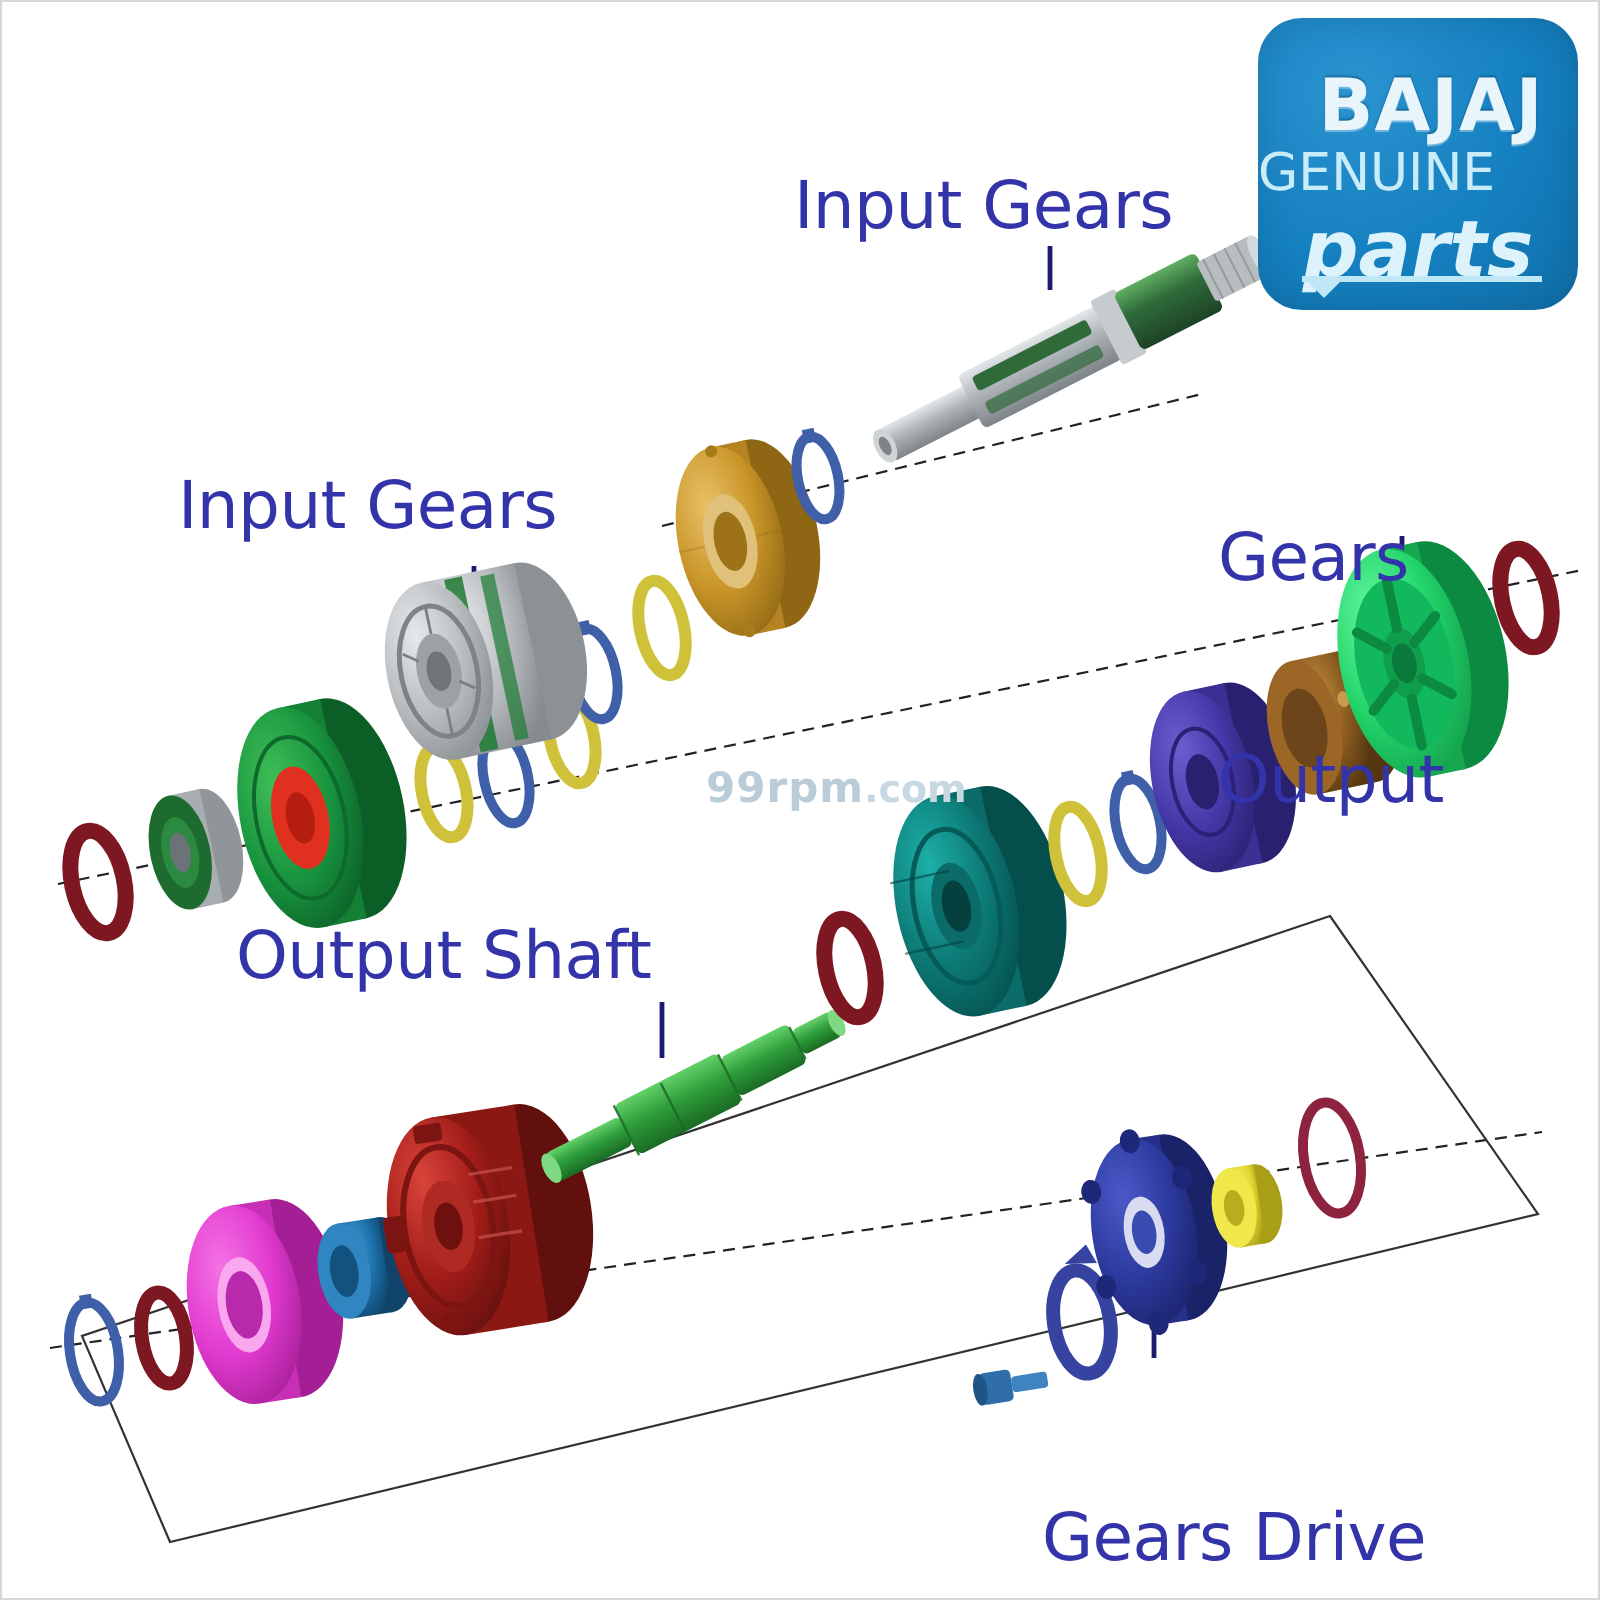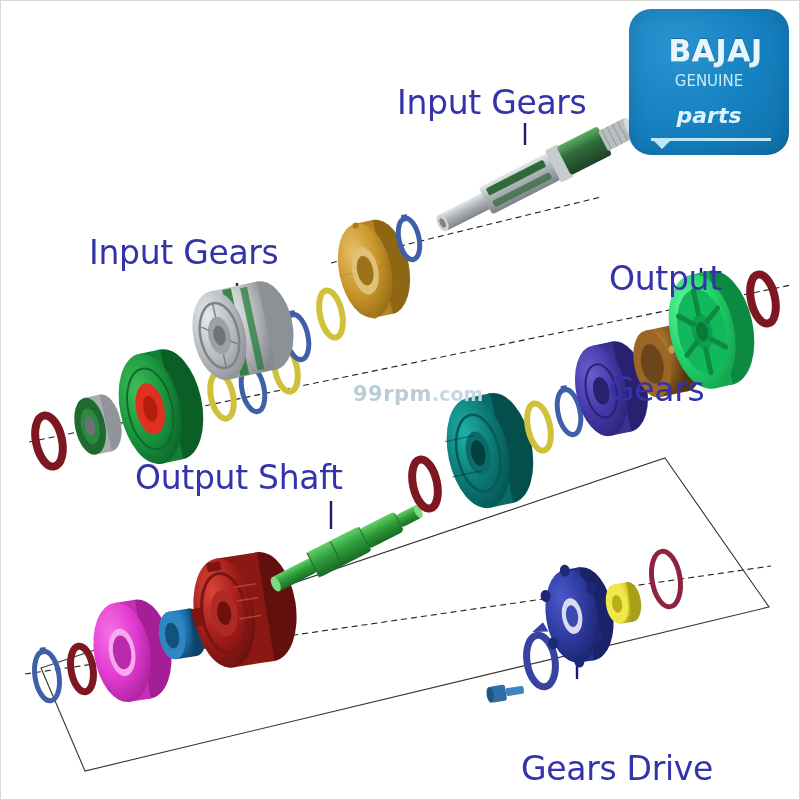--- a/index.html
+++ b/index.html
@@ -30,21 +30,21 @@
     font-family: "DejaVu Sans", sans-serif;
     font-size: 33px;
     line-height: 1.12;
     letter-spacing: -0.3px;
     white-space: pre;
     user-select: none;
   }
   #label-input-shaft   { left: 396px; top: 84px; }
   #label-input-gears   { left: 88px;  top: 234px; }
   #label-output-gears  { left: 608px; top: 186px; }
-  #label-output-shaft  { left: 134px; top: 459px; }
+  #label-output-shaft  { left: 117px; top: 459px; }
   #label-chain-drive   { left: 520px; top: 676px; }
 
   
   #watermark {
     position: absolute;
     left: 352px;
     top: 381px;
     font-family: "DejaVu Sans", sans-serif;
     font-weight: bold;
     font-size: 21px;
@@ -71,45 +71,44 @@
     box-shadow: inset 0 0 18px rgba(0,0,0,0.12);
     overflow: hidden;
   }
   #bajaj-wordmark {
     position: absolute;
     left: 0; right: 0;
     top: 24px;
     text-align: center;
     font-family: "DejaVu Sans", sans-serif;
     font-weight: bold;
-    font-size: 30px;
+    font-size: 36px;
     letter-spacing: 0.5px;
     color: #e8f6fc;
     text-shadow: 0 1px 0 rgba(255,255,255,0.35), 0 -1px 1px rgba(0,40,70,0.35);
     margin-left: 13px;
   }
   #bajaj-genuine {
     position: absolute;
     left: 0; right: 0;
     top: 63px;
-    text-align: center;
     font-family: "DejaVu Sans", sans-serif;
-    font-size: 15px;
+    font-size: 26px;
     letter-spacing: 0px;
     color: #c8ecf8;
   }
   #bajaj-parts {
     position: absolute;
     left: 0; right: 0;
     top: 94px;
     text-align: center;
     font-family: "DejaVu Sans", sans-serif;
     font-weight: bold;
     font-style: italic;
-    font-size: 22px;
+    font-size: 39px;
     color: #ddf3fb;
   }
   #bajaj-underline {
     position: absolute;
     left: 22px;
     right: 18px;
     top: 129px;
     height: 3px;
     background: #bfe7f6;
   }
@@ -494,22 +493,22 @@
         <ellipse cx="0" cy="0" rx="14" ry="28" fill="none" stroke="#8e2340" stroke-width="5"></ellipse>
       </g>
     </g>
   </svg>
 
   <div class="callout" id="label-input-shaft">Input Gears</div>
 
   <div class="callout" id="label-input-gears">Input Gears</div>
 
   <div class="callout" id="label-output-gears">
+    <div>Gears</div>
     <div>Output</div>
-    <div>Gears</div>
   </div>
 
   <div class="callout" id="label-output-shaft">Output Shaft</div>
 
   <div class="callout" id="label-chain-drive">
     <div>Gears Drive</div>
     
   </div>
 
   <div id="watermark"><span>99rpm</span><span class="tld">.com</span></div>

